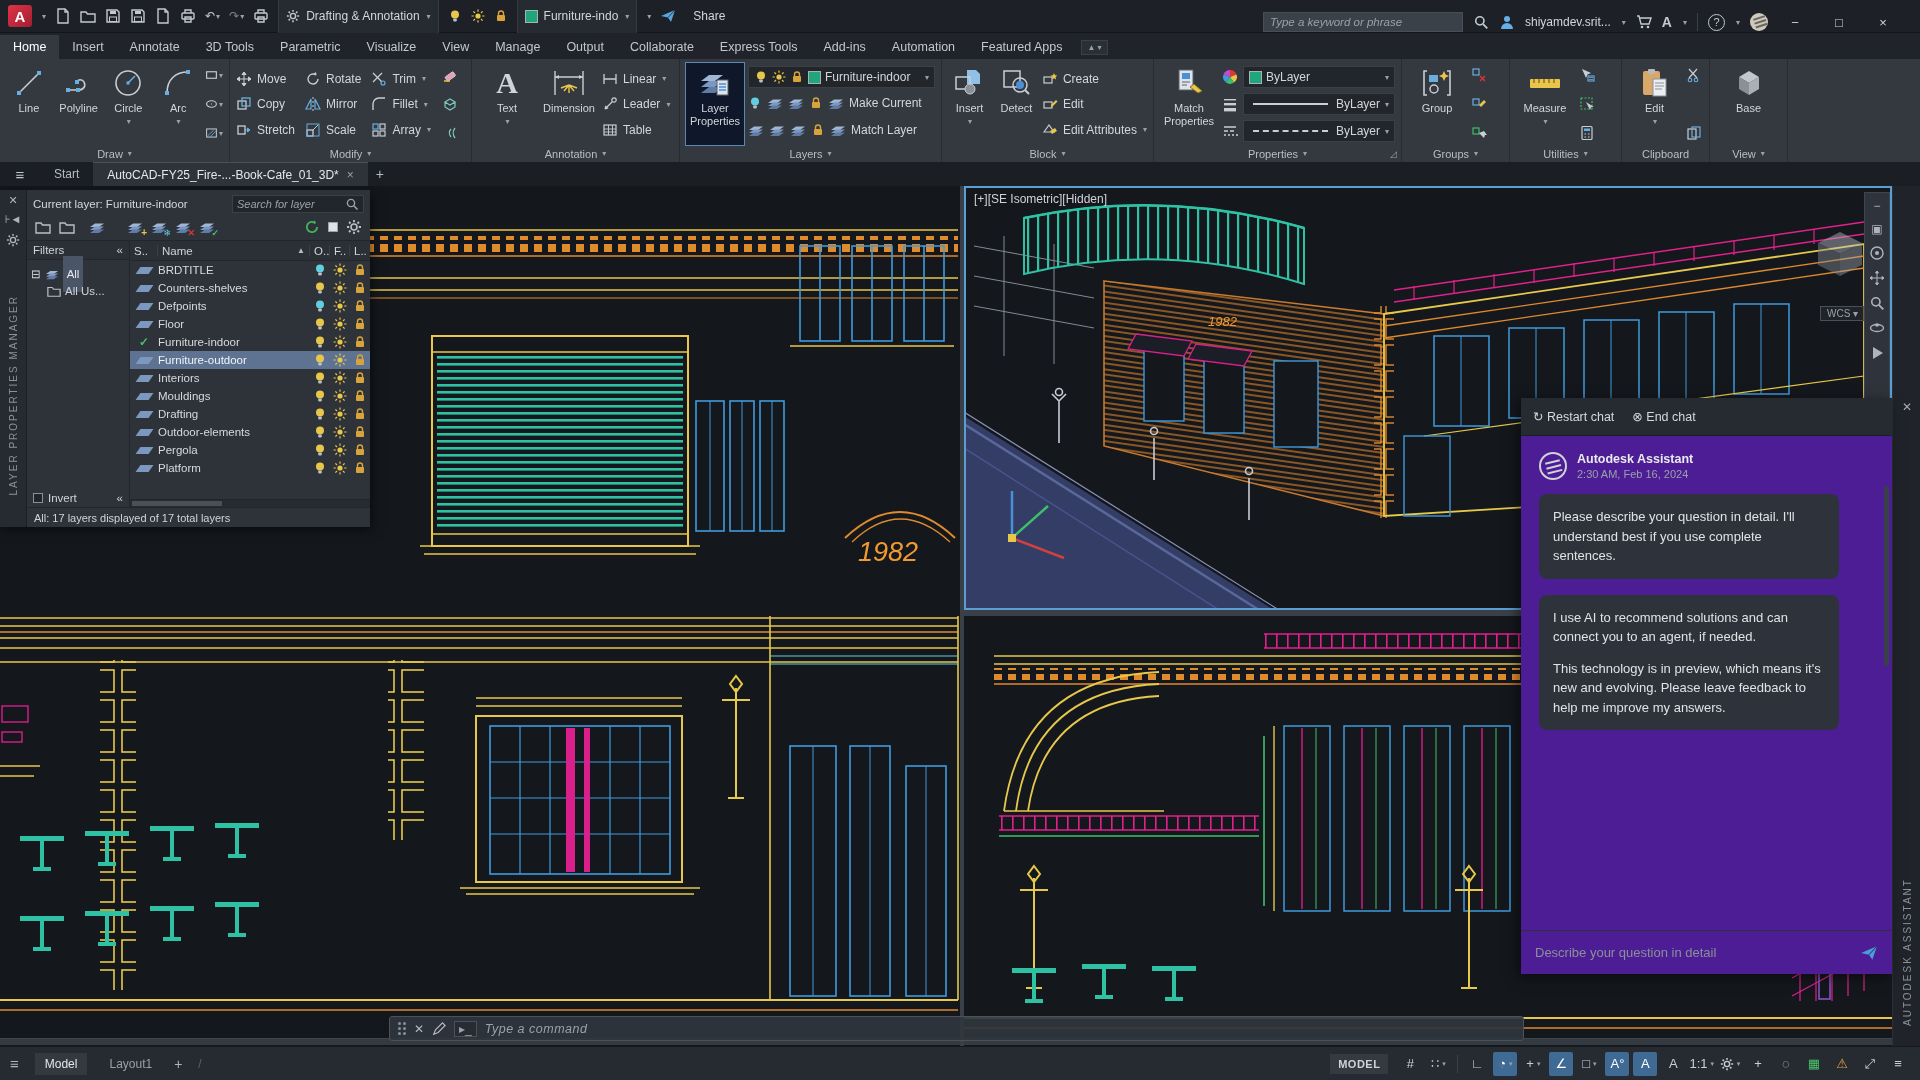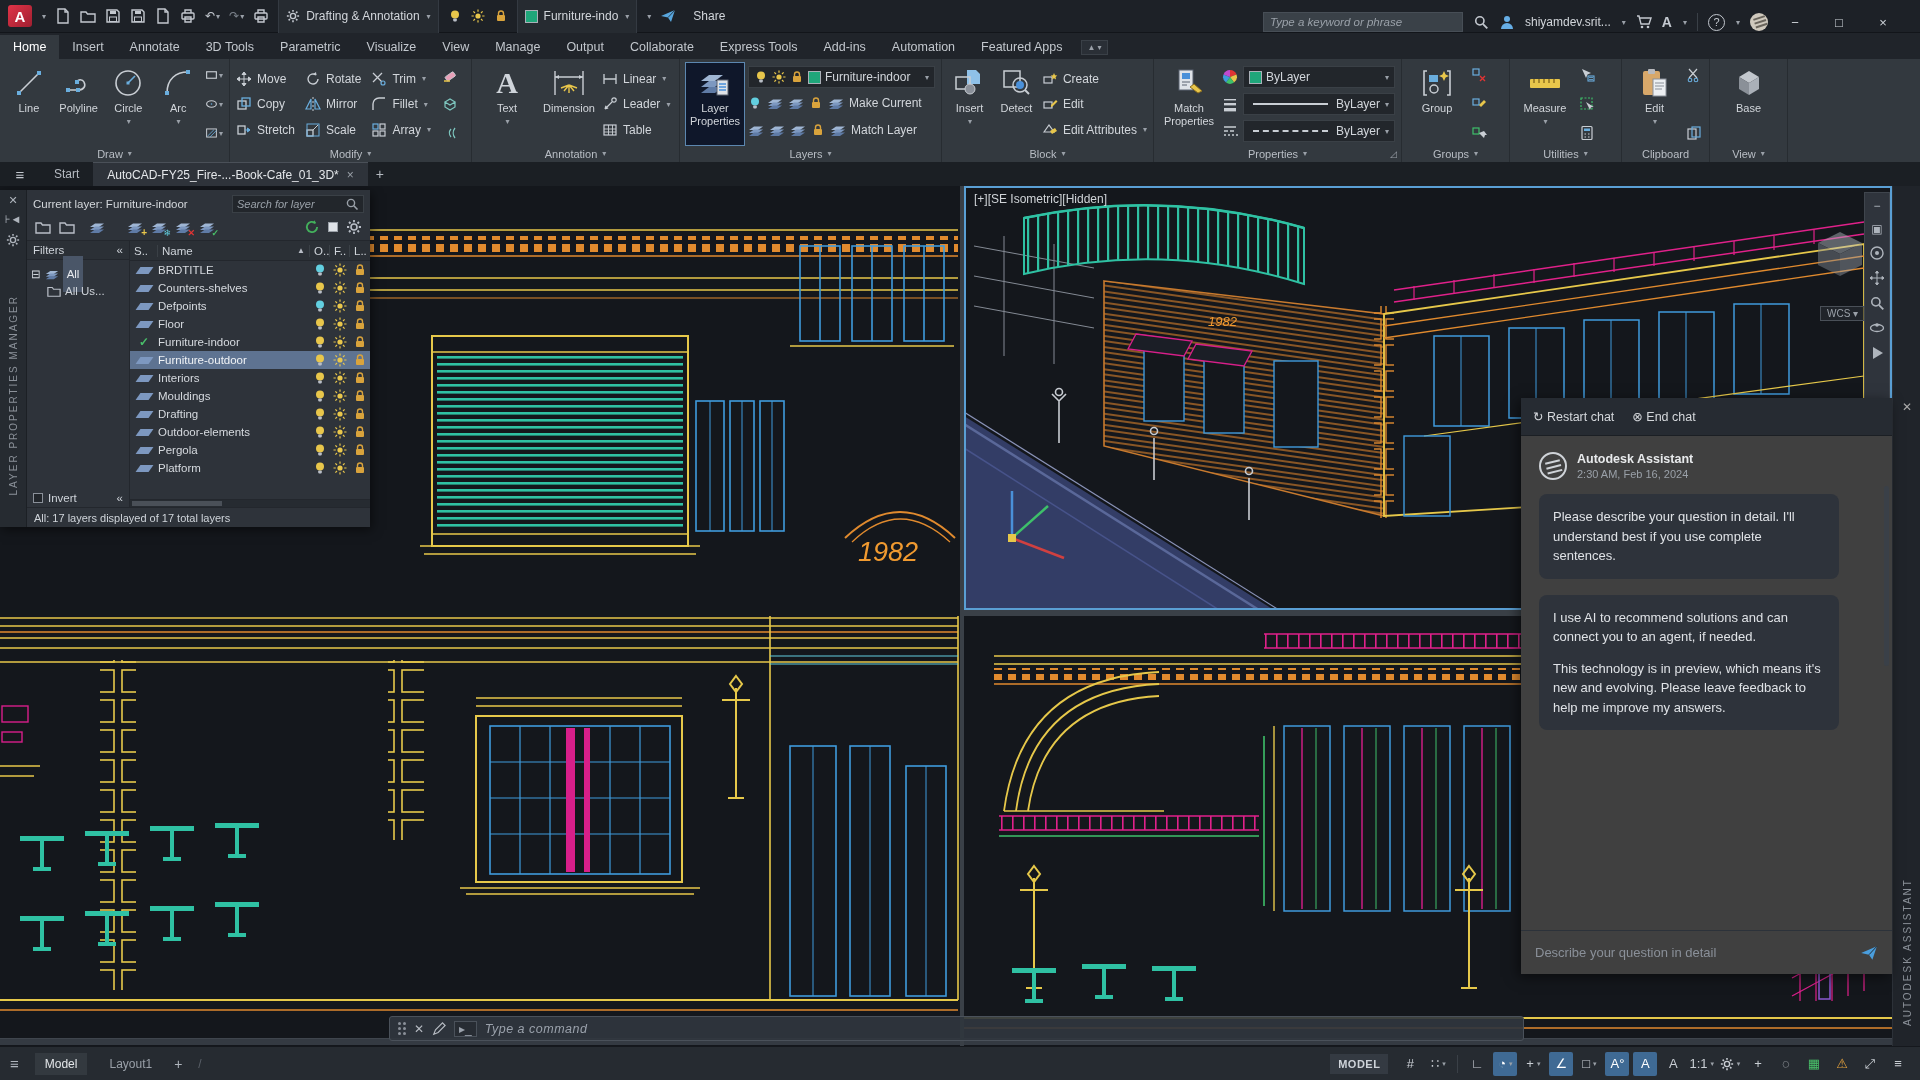--- a/index.html
+++ b/index.html
@@ -102,21 +102,21 @@
 .lrow .c-s{display:flex;align-items:center;justify-content:center}
 .lrow .c-n{justify-content:flex-start;overflow:hidden}
 .lic{width:20px;flex:none;display:flex;align-items:center;justify-content:center}
 .lstat .para{width:13px;height:7px;background:#7d98c0;transform:skewX(-35deg)}
 .lstat.cur:after{content:"✓";color:#49c06a;font-weight:bold;font-size:12px}
 .hscroll{height:8px;background:#262b31;border-top:1px solid #23272d;position:relative}
 .hscroll .thumb{position:absolute;left:2px;top:1px;width:90px;height:5px;background:#4a5058}
 .pstatus{height:20px;display:flex;align-items:center;padding:0 7px;border-top:1px solid #23272d;color:#cfd4da;font-size:11px}
 
 
-#chat{position:absolute;left:1521px;top:212px;width:371px;height:576px;background:#404040;z-index:7;display:flex;flex-direction:column;box-shadow:-3px 3px 12px rgba(0,0,0,.5)}
+#chat{position:absolute;left:1521px;top:212px;width:371px;height:576px;background:#4c1d95;z-index:7;display:flex;flex-direction:column;box-shadow:-3px 3px 12px rgba(0,0,0,.5)}
 .chathead{height:38px;background:#262b32;border-bottom:1px solid #1b1f24;display:flex;align-items:center;gap:18px;padding:0 12px;color:#d5d8dc;font-size:12.5px}
 .chathead .grow{flex:1}
 .chatbody{flex:1;padding:16px 18px 0 18px;overflow:hidden;position:relative}
 .cavatar{width:28px;height:28px;border-radius:50%;border:2px solid #cfd3d8;position:relative;flex:none}
 .cavatar:before{content:"";position:absolute;left:4px;top:7px;width:15px;height:2px;background:#cfd3d8;transform:rotate(-14deg);box-shadow:0 5px 0 #cfd3d8,0 10px 0 #cfd3d8}
 .cwho{display:flex;gap:10px;align-items:center;margin-bottom:14px}
 .cname{color:#e8eaec;font-weight:bold;font-size:12.5px}
 .ctime{color:#9aa0a8;font-size:11px;margin-top:2px}
 .bubble{background:#2e333b;border-radius:8px;padding:13px 14px;color:#dfe2e6;font-size:13px;line-height:1.5;margin:0 0 16px 0;width:300px}
 .bubble p+p{margin-top:12px}

